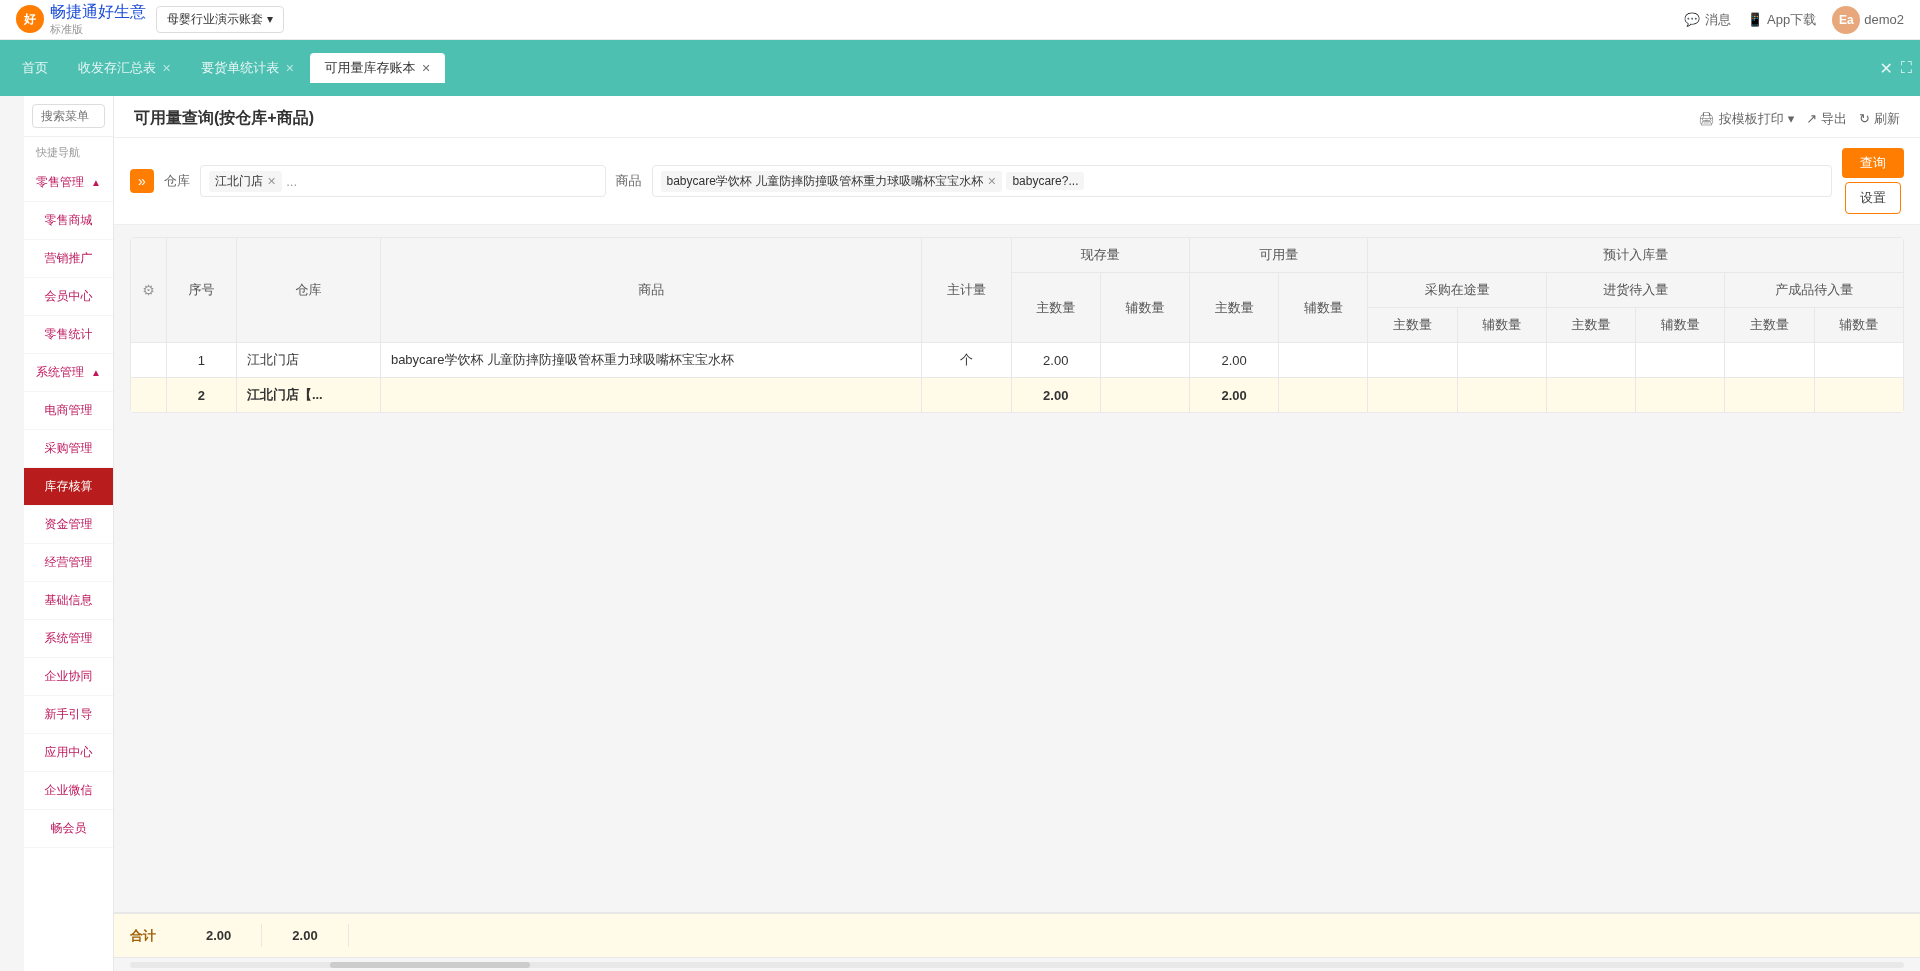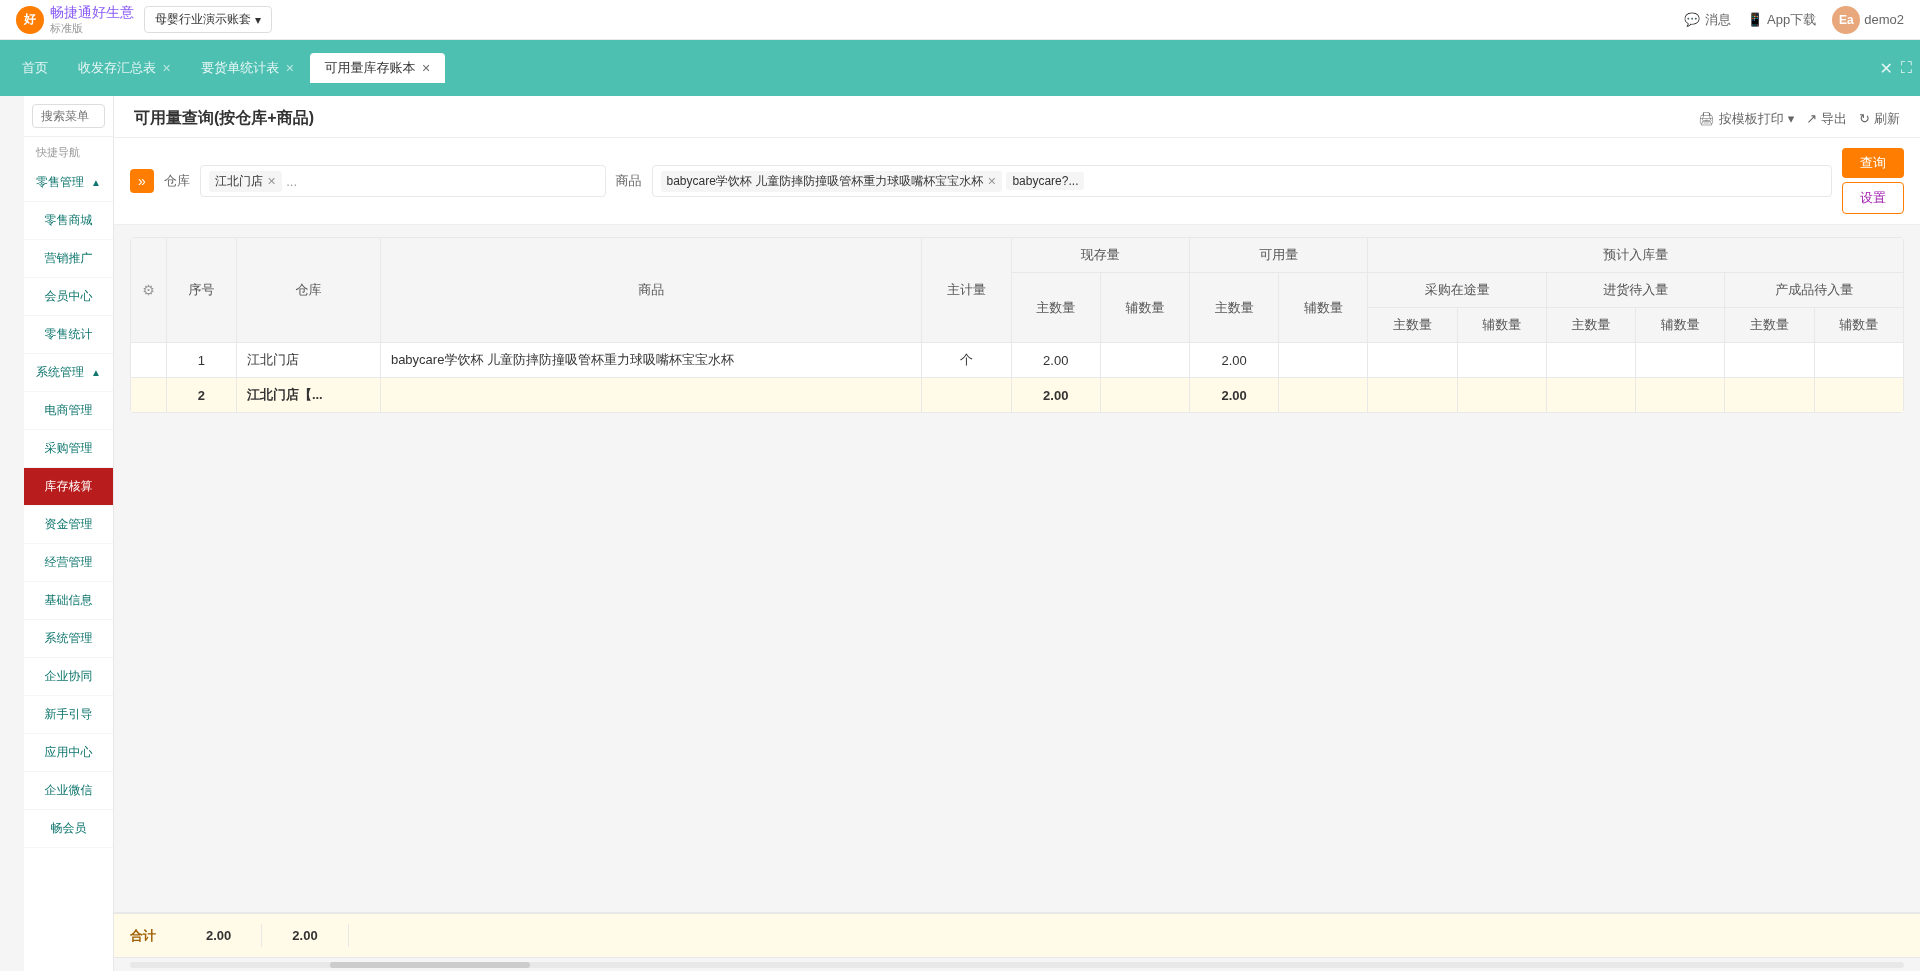--- a/index.html
+++ b/index.html
@@ -3,21 +3,21 @@
   <meta charset="utf-8">
   <style>
     * { box-sizing: border-box; margin: 0; padding: 0; }
     body { font-family: 'Microsoft YaHei', Arial, sans-serif; font-size: 13px; background: #f5f5f5; color: #333; display: flex; flex-direction: column; height: 100vh; overflow: hidden; }
 
     
     .top-bar { height: 40px; background: #fff; display: flex; align-items: center; justify-content: space-between; padding: 0 16px; border-bottom: 1px solid #e8e8e8; flex-shrink: 0; }
     .top-bar-left { display: flex; align-items: center; gap: 10px; }
     .logo-area { display: flex; align-items: center; gap: 6px; }
     .logo-icon { width: 28px; height: 28px; background: #ff7d00; border-radius: 50%; display: flex; align-items: center; justify-content: center; color: #fff; font-size: 12px; font-weight: bold; }
-    .logo-text { font-size: 14px; color: #8b5cf6; line-height: 1.3; }
+    .logo-text { font-size: 16px; color: #1d4ed8; line-height: 1.3; }
     .logo-subtitle { font-size: 11px; color: #999; }
     .org-selector { display: flex; align-items: center; gap: 4px; padding: 4px 10px; border: 1px solid #ddd; border-radius: 4px; background: #fff; cursor: pointer; font-size: 12px; color: #333; }
     .top-bar-right { display: flex; align-items: center; gap: 16px; }
     .top-action { display: flex; align-items: center; gap: 4px; cursor: pointer; font-size: 13px; color: #666; }
     .user-avatar { width: 28px; height: 28px; border-radius: 50%; background: #e8a87c; display: flex; align-items: center; justify-content: center; color: #fff; font-size: 12px; font-weight: bold; }
 
     
     .nav-tabs { height: 56px; background: #4dc0b2; display: flex; align-items: center; padding: 0 8px; gap: 2px; flex-shrink: 0; }
     .nav-tab { padding: 6px 14px; border-radius: 4px 4px 0 0; font-size: 13px; cursor: pointer; display: flex; align-items: center; gap: 6px; color: rgba(255,255,255,0.85); }
     .nav-tab.active { background: #fff; color: #333; }
@@ -26,21 +26,21 @@
     .nav-tabs-right span { color: rgba(255,255,255,0.85); cursor: pointer; font-size: 16px; }
 
     
     .main-layout { display: flex; flex: 1; overflow: hidden; }
 
     
     .sidebar { width: 90px; background: #fff; border-right: 1px solid #e8e8e8; display: flex; flex-direction: column; flex-shrink: 0; overflow-y: auto; margin-left: 24px; }
     .sidebar-search { padding: 8px; border-bottom: 1px solid #f0f0f0; }
     .sidebar-search-input { width: 100%; padding: 4px 8px; border: 1px solid #ddd; border-radius: 4px; font-size: 12px; color: #999; }
     .sidebar-nav-label { padding: 8px 0 4px 12px; font-size: 11px; color: #999; }
-    .sidebar-item { padding: 10px 8px; text-align: center; cursor: pointer; font-size: 12px; color: #0f766e; border-bottom: 1px solid #f5f5f5; }
+    .sidebar-item { padding: 10px 8px; text-align: center; cursor: pointer; font-size: 12px; color: #be185d; border-bottom: 1px solid #f5f5f5; }
     .sidebar-item.active { background: #b91c1c; color: #fff; }
     .sidebar-item.has-arrow { display: flex; align-items: center; justify-content: space-between; padding: 10px 12px; }
     .sidebar-item.has-arrow .arrow { font-size: 10px; }
 
     
     .content { flex: 1; display: flex; flex-direction: column; overflow: hidden; }
 
     
     .page-header { padding: 12px 20px 8px; background: #fff; border-bottom: 1px solid #eee; display: flex; align-items: center; justify-content: space-between; flex-shrink: 0; }
     .page-title { font-size: 16px; font-weight: 600; color: #333; }
@@ -49,21 +49,21 @@
 
     
     .filter-bar { background: #fff; padding: 10px 16px; border-bottom: 1px solid #eee; display: flex; align-items: center; gap: 10px; flex-shrink: 0; }
     .filter-expand-btn { width: 24px; height: 24px; background: #ff7d00; color: #fff; border-radius: 4px; display: flex; align-items: center; justify-content: center; cursor: pointer; font-size: 14px; flex-shrink: 0; }
     .filter-label { font-size: 13px; color: #666; flex-shrink: 0; }
     .filter-tag-area { display: flex; align-items: center; flex: 1; border: 1px solid #e8e8e8; border-radius: 4px; padding: 4px 8px; min-height: 32px; flex-wrap: wrap; gap: 4px; }
     .filter-tag { display: flex; align-items: center; gap: 4px; background: #f5f5f5; border-radius: 3px; padding: 2px 6px; font-size: 12px; color: #333; }
     .filter-tag .tag-close { cursor: pointer; color: #999; font-size: 11px; }
     .filter-more { color: #999; font-size: 13px; }
     .filter-query-btn { background: #ff7d00; color: #fff; border: none; padding: 6px 18px; border-radius: 4px; cursor: pointer; font-size: 13px; }
-    .filter-setting-btn { background: #fff; color: #a21caf; border: 1px solid #ff7d00; padding: 6px 14px; border-radius: 4px; cursor: pointer; font-size: 13px; }
+    .filter-setting-btn { background: #fff; color: #404040; border: 1px solid #ff7d00; padding: 6px 14px; border-radius: 4px; cursor: pointer; font-size: 13px; }
 
     
     .table-area { flex: 1; overflow: auto; padding: 12px 16px; background: #f5f5f5; }
     .data-table { width: 100%; border-collapse: collapse; background: #fff; border-radius: 4px; overflow: hidden; font-size: 13px; }
     .data-table th { background: #f5f5f5; padding: 8px 10px; text-align: center; border: 1px solid #e8e8e8; color: #555; font-weight: normal; white-space: nowrap; }
     .data-table td { padding: 8px 10px; text-align: center; border: 1px solid #e8e8e8; color: #333; white-space: nowrap; }
     .data-table .col-left { text-align: left; }
     .settings-col { background: #f9f9f9; width: 36px; }
     .subtotal-row td { background: #fffbe8; font-weight: bold; }
     .settings-icon { color: #999; font-size: 14px; cursor: pointer; }
@@ -235,21 +235,21 @@
       <span class="filter-label">商品</span>
       <div class="filter-tag-area" style="flex:3;">
         <div class="filter-tag">
           <span>babycare学饮杯 儿童防摔防撞吸管杯重力球吸嘴杯宝宝水杯</span>
           <span class="tag-close">✕</span>
         </div>
         <div class="filter-tag">
           <span>babycare?...</span>
         </div>
       </div>
-      <div style="display:flex;flex-direction:column;gap:4px;">
+      <div style="display:flex;flex-direction:column;gap:4px;align-items:center;">
         <button class="filter-query-btn">查询</button>
         <button class="filter-setting-btn">设置</button>
       </div>
     </div>
 
     <div class="table-area">
       <table class="data-table">
         <thead>
           <tr>
             <th rowspan="3" class="settings-col">

